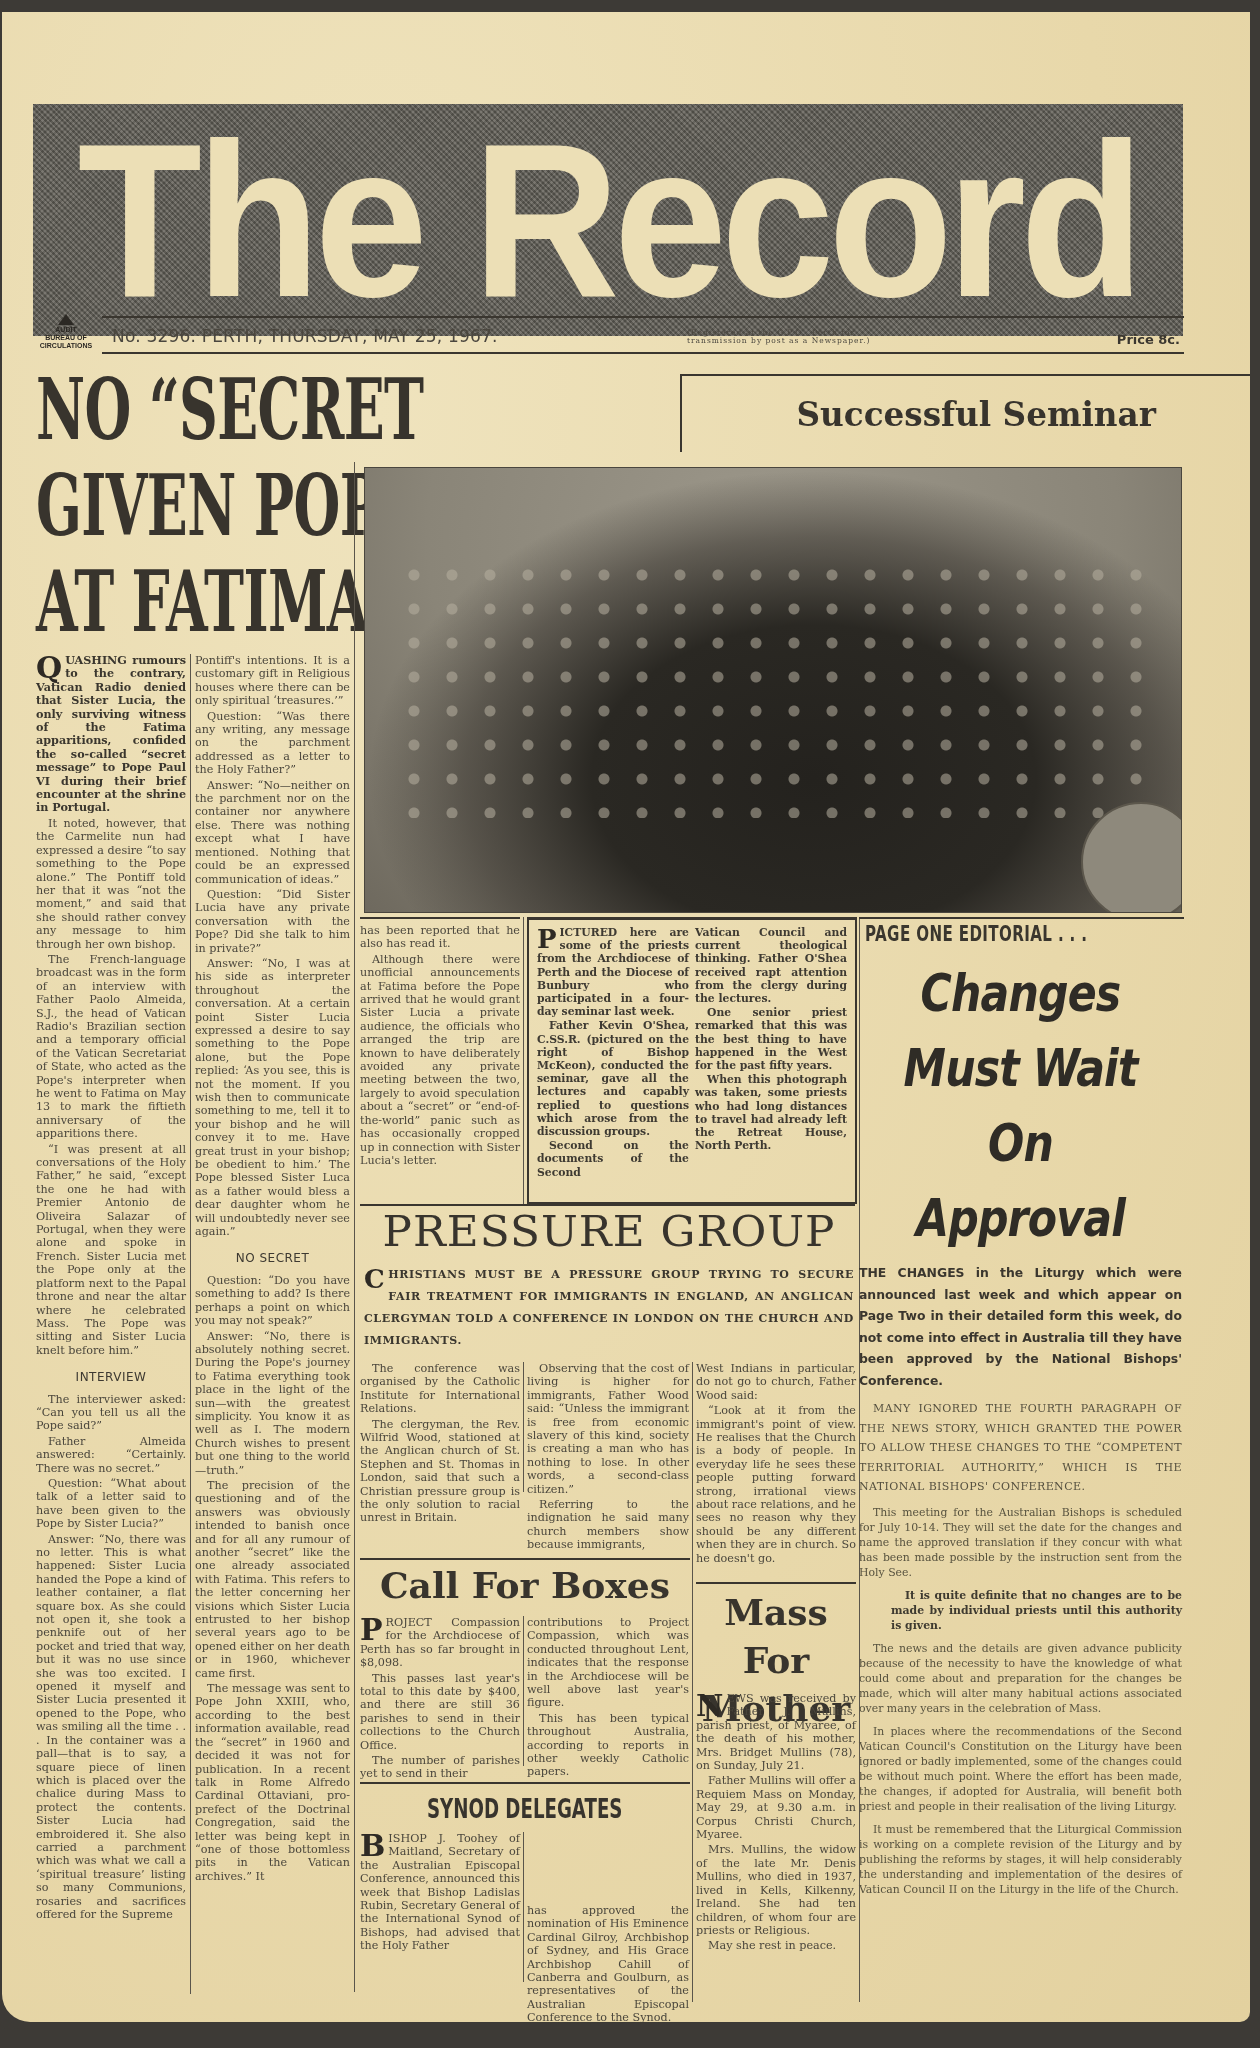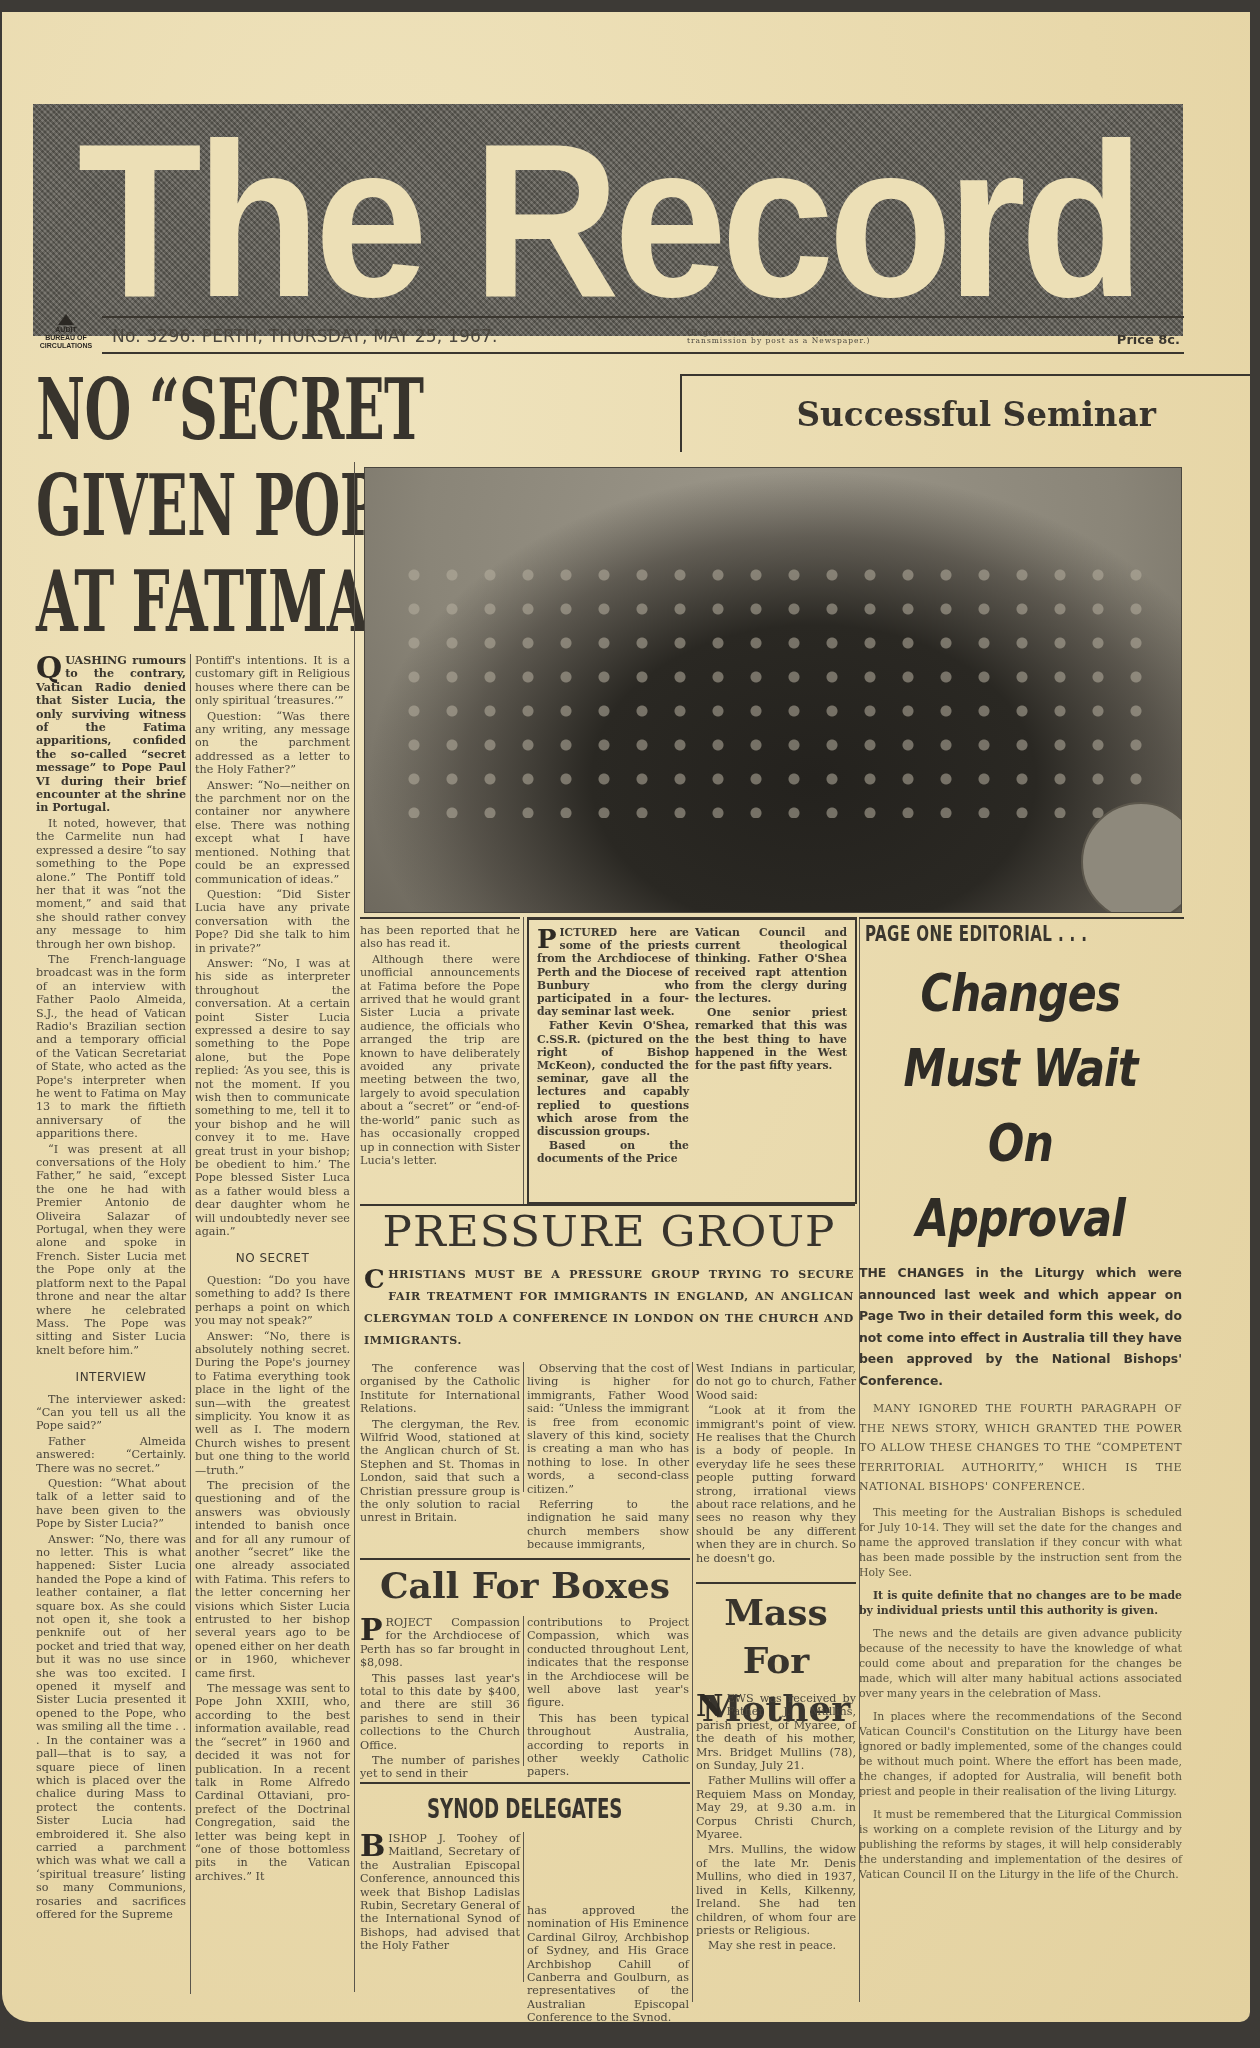--- a/index.html
+++ b/index.html
@@ -178,21 +178,21 @@
     color: #3a362e; text-align: justify; margin-top: 6px;
   }
   .ed-caps {
     font-family: "DejaVu Serif", serif; font-size: 11px; line-height: 19.5px; color: #55503f;
     text-align: justify; text-indent: 14px; margin-top: 8px; letter-spacing: 0.4px;
   }
   .ed-body p {
     font-size: 10.9px; line-height: 15px; color: #57523f; text-align: justify; text-indent: 14px;
     margin-top: 8px;
   }
-  .ed-body p.b { font-weight: 700; color: #3e3a30; }
+  .ed-body p.b { font-weight: 700; color: #3e3a30; padding-left: 32px; }
   .hrule { position: absolute; height: 2px; background: #3a362f; }
 </style>
 </head>
 <body>
 
 <div class="page">
 
   <div class="abs masthead">
     <div class="masthead-title">The Record</div>
   </div>
@@ -261,25 +261,26 @@
     <p class="noindent">has been reported that he also has read it.</p>
     <p>Although there were unofficial announcements at Fatima before the Pope arrived that he would grant Sister Lucia a private audience, the officials who arranged the trip are known to have deliberately avoided any private meeting between the two, largely to avoid speculation about a “secret” or “end-of-the-world” panic such as has occasionally cropped up in connection with Sister Lucia's letter.</p>
   </div>
   <div class="vrule" style="left:521px; top:905px; height:287px;"></div>
 
   <div class="abs caption-box">
     <div class="cap-cols">
       <div class="cap-col">
         <p class="noindent"><span class="dropcap" style="font-size:26px;line-height:22px;">P</span><span>ICTURED here are some of the priests from the Archdiocese of Perth and the Diocese of Bunbury who participated in a four-day seminar last week.</span></p>
         <p>Father Kevin O'Shea, C.SS.R. (pictured on the right of Bishop McKeon), conducted the seminar, gave all the lectures and capably replied to questions which arose from the discussion groups.</p>
-        <p>Based on the documents of the Price</p>
+        <p>Second on the documents of the Second</p>
       </div>
       <div class="cap-col">
         <p class="noindent">Vatican Council and current theological thinking. Father O'Shea received rapt attention from the clergy during the lectures.</p>
         <p>One senior priest remarked that this was the best thing to have happened in the West for the past fifty years.</p>
+        <p>When this photograph was taken, some priests who had long distances to travel had already left the Retreat House, North Perth.</p>
       </div>
     </div>
   </div>
 
   <div class="hrule" style="left:358px; top:1192px; width:495px;"></div>
   <div class="abs pressure-head">PRESSURE GROUP</div>
   <div class="abs pressure-deck"><span class="dropcap">C</span><span>HRISTIANS MUST BE A PRESSURE GROUP TRYING TO SECURE FAIR TREATMENT FOR IMMIGRANTS IN ENGLAND, AN ANGLICAN CLERGYMAN TOLD A CONFERENCE IN LONDON ON THE CHURCH AND IMMIGRANTS.</span></div>
 
   <div class="abs col" style="left:358px; top:1350px; width:160px;">
     <p>The conference was organised by the Catholic Institute for International Relations.</p>

